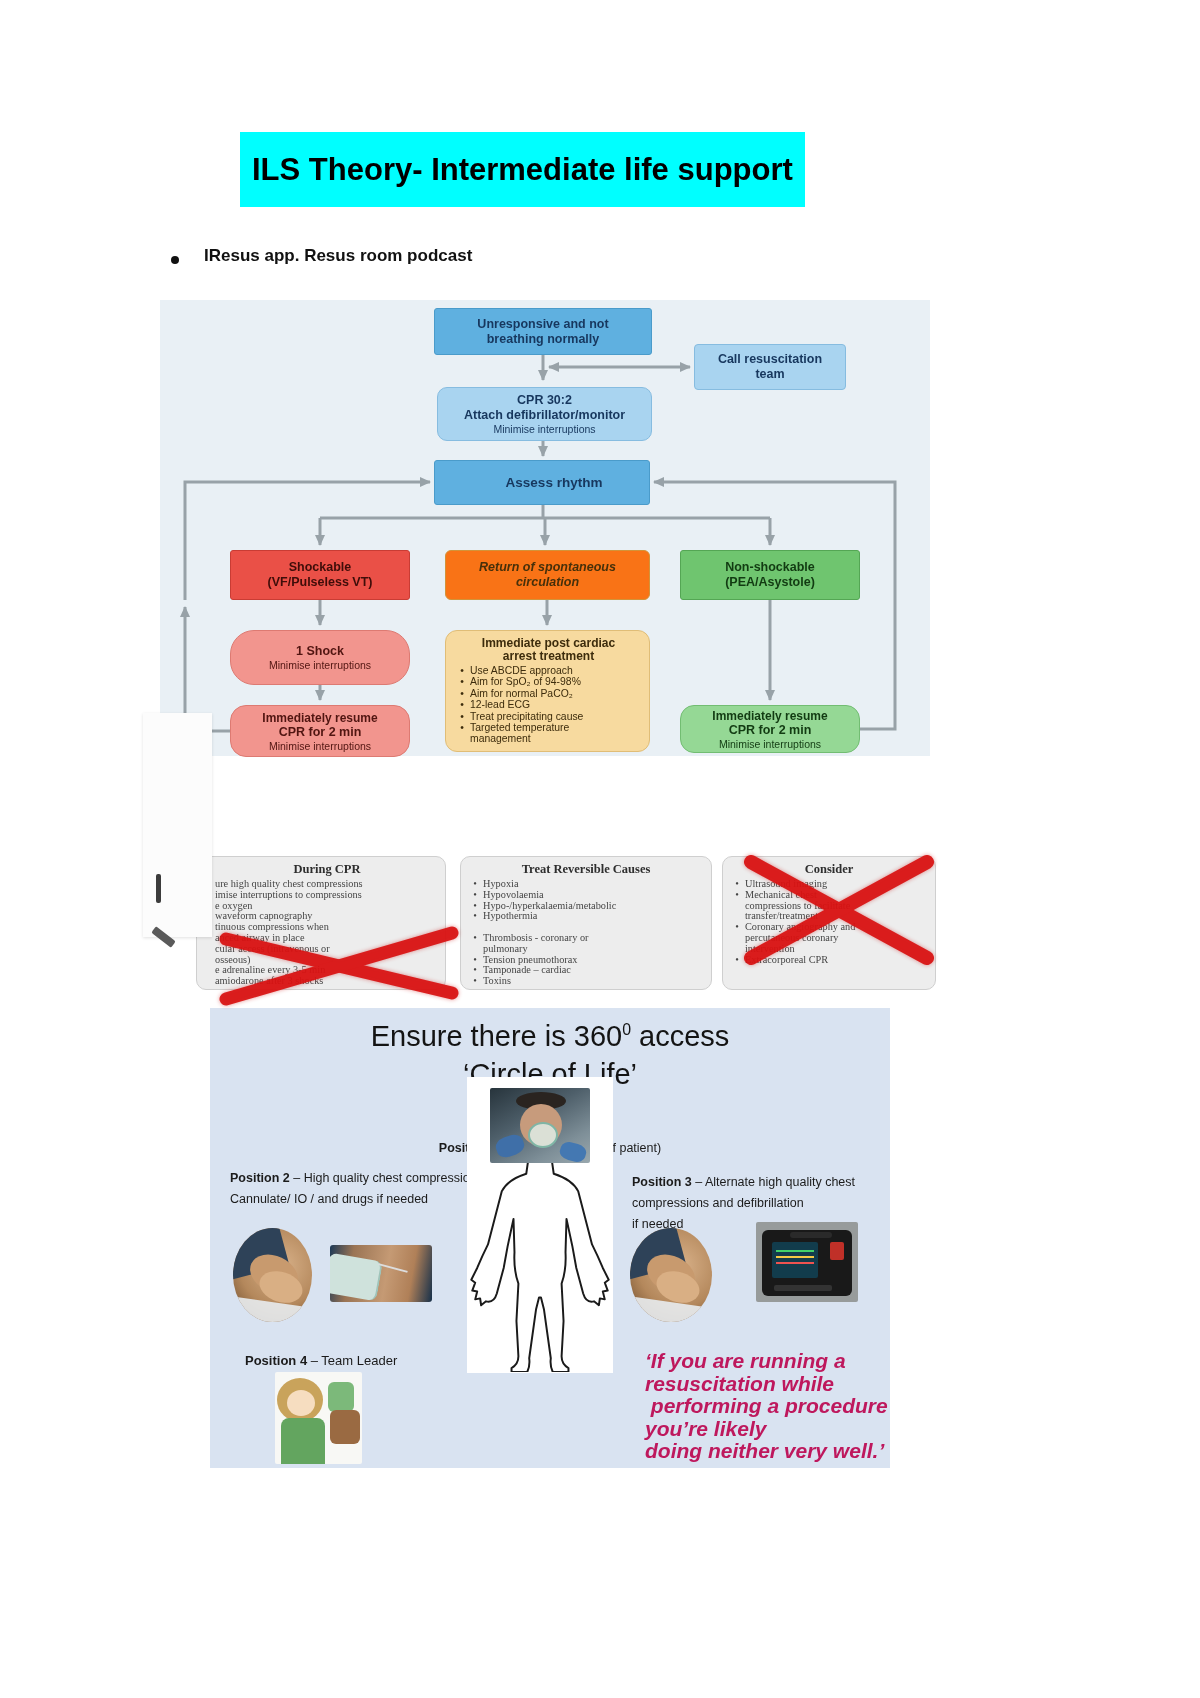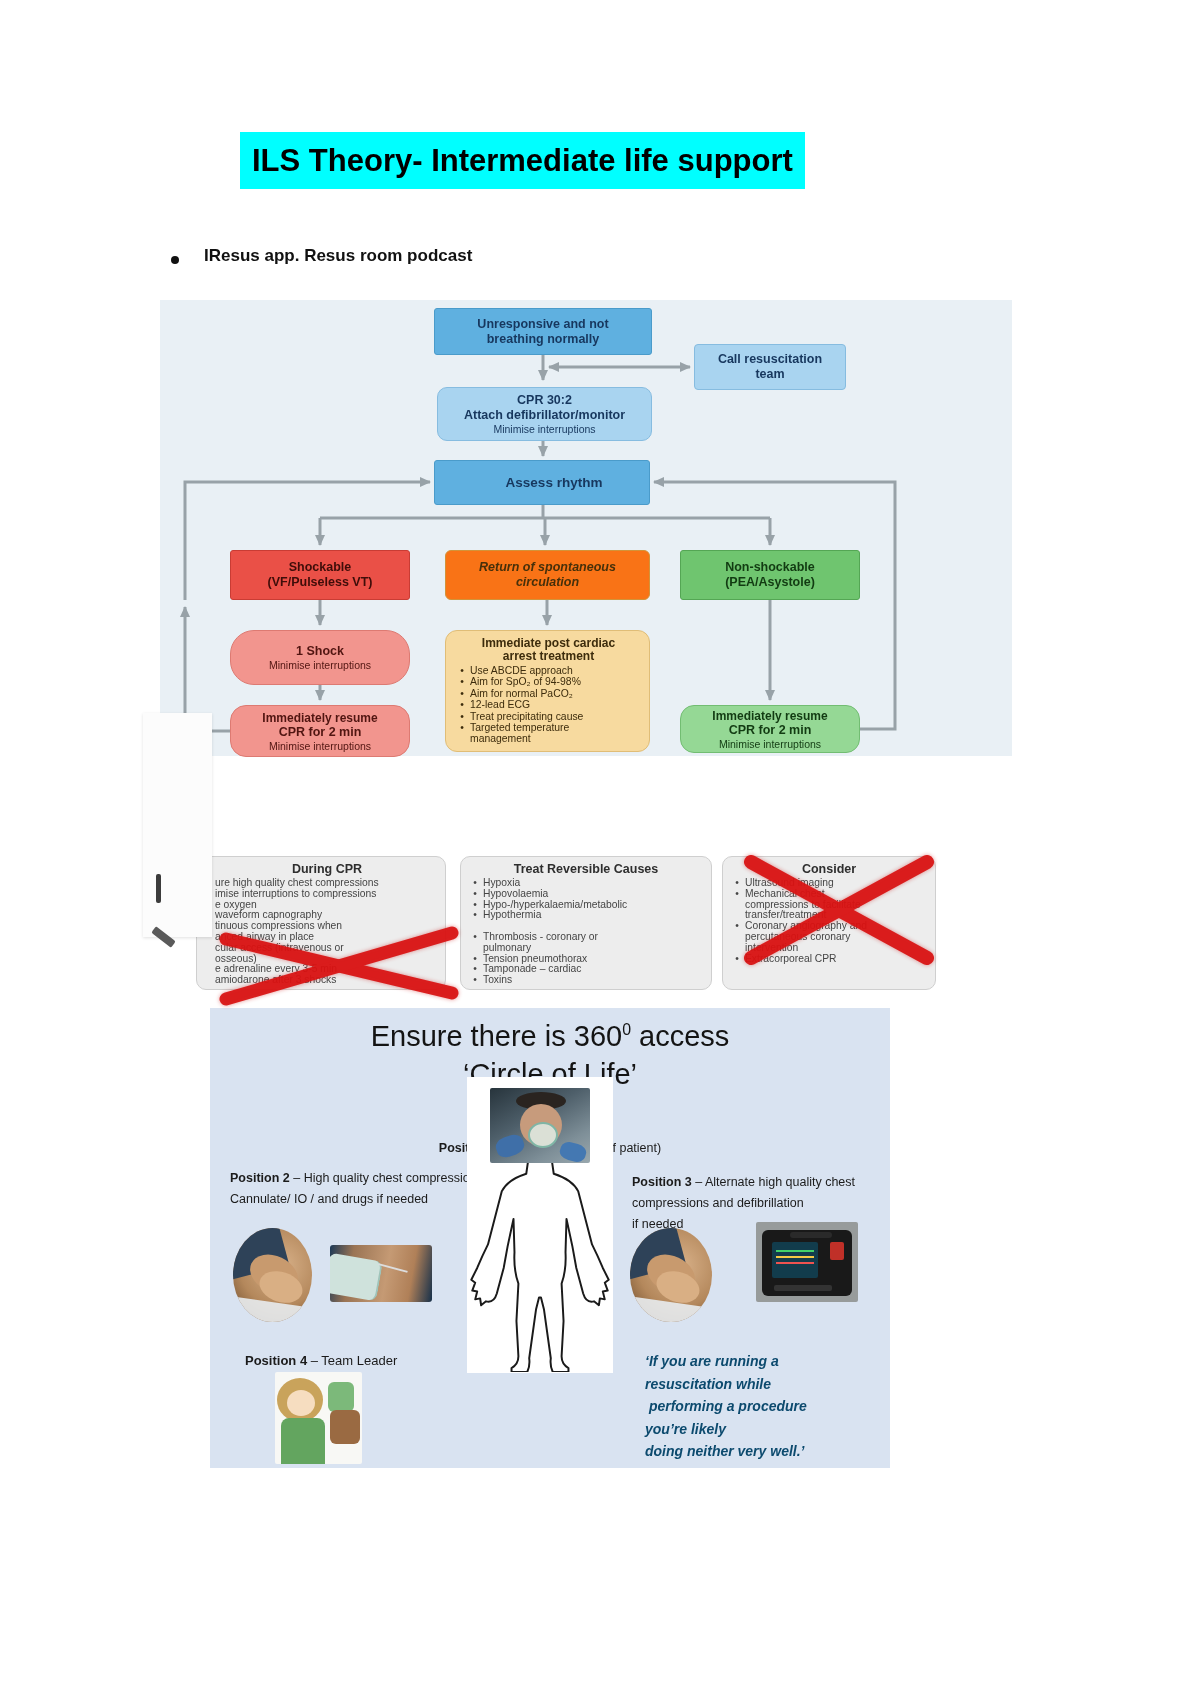--- a/index.html
+++ b/index.html
@@ -1,26 +1,26 @@
 <!DOCTYPE html>
 <html><head>
 <meta charset="utf-8">
 <style>
   html,body{margin:0;padding:0;background:#ffffff;}
   .page{position:relative;width:1200px;height:1698px;background:#ffffff;overflow:hidden;
         font-family:"Liberation Sans", sans-serif;color:#1a1a1a;}
 
   
   .title-hl{position:absolute;left:240px;top:132px;height:49px;line-height:49px;
-    background:#00ffff;color:#000;font-size:31px;font-weight:bold;padding:4px 12px;white-space:nowrap;}
+    background:#00ffff;color:#000;font-size:31px;font-weight:bold;padding:13px 12px;white-space:nowrap;}
   .bullet-dot{position:absolute;left:171px;top:256px;width:8px;height:8px;border-radius:50%;background:#111;}
   .bullet-text{position:absolute;left:204px;top:246px;font-size:17px;font-weight:bold;color:#111;}
 
   
-  .flow{position:absolute;left:160px;top:300px;width:852px;height:456px;background:#e9f0f5;}
+  .flow{position:absolute;left:160px;top:300px;width:770px;height:456px;background:#e9f0f5;}
   .flow svg.flow-arrows{position:absolute;left:0;top:0;}
   .fb{position:absolute;display:flex;flex-direction:column;justify-content:center;align-items:center;
       text-align:center;box-sizing:border-box;}
   .fb .l{font-size:12.5px;font-weight:bold;line-height:15px;}
   .fb .s{font-size:10.5px;font-weight:normal;line-height:12px;}
   .b-unresp{left:274px;top:8px;width:218px;height:47px;background:#5fb0e0;border:1px solid #4a9bca;border-radius:3px;color:#17375e;}
   .b-call{left:534px;top:44px;width:152px;height:46px;background:#a9d4f0;border:1px solid #86bce0;border-radius:4px;color:#17375e;}
   .b-cpr{left:277px;top:87px;width:215px;height:54px;background:#a9d4f0;border:1px solid #86bce0;border-radius:10px;color:#17375e;}
   .b-assess{left:274px;top:160px;width:216px;height:45px;background:#5fb0e0;border:1px solid #4a9bca;border-radius:3px;color:#17375e;padding-left:24px;}
   .b-assess .l{font-size:13.5px;}
@@ -39,21 +39,21 @@
 
   
   .overlay{position:absolute;left:143px;top:713px;width:69px;height:224px;background:#fcfcfc;
            box-shadow:0 1px 3px rgba(0,0,0,0.12);z-index:5;}
   .mk1{position:absolute;left:156px;top:874px;width:5px;height:29px;background:#3c3c3c;border-radius:2px;z-index:7;}
   .mk2{position:absolute;left:151px;top:933px;width:25px;height:8px;background:#5a5a5a;border-radius:2px;
        transform:rotate(38deg);z-index:7;}
 
   
   .gp{position:absolute;top:856px;height:134px;background:#ededed;border:1px solid #cfcfcf;border-radius:10px;
-      box-sizing:border-box;padding:5px 6px 0 6px;z-index:2;}
+      box-sizing:border-box;padding:5px 6px 0 6px;z-index:2;font-family:Liberation Serif, serif;}
   .gp-during{left:196px;width:250px;padding-left:18px;}
   .gp-rev{left:460px;width:252px;}
   .gp-cons{left:722px;width:214px;}
   .gp-title{font-size:12.5px;font-weight:bold;text-align:center;color:#2e2e2e;margin-bottom:2px;}
   .li-row{display:flex;line-height:10.8px;font-size:10.3px;color:#454545;min-height:10.8px;}
   .li-b{flex:none;width:16px;text-align:center;}
   .no-b .li-b{width:0;overflow:hidden;}
   .li-t{white-space:pre;}
 
   
@@ -66,21 +66,21 @@
   .s-title{position:absolute;left:0;top:12px;width:100%;text-align:center;font-size:29px;color:#141414;}
   .s-title .sup{vertical-align:super;font-size:55%;}
   .s-sub{position:absolute;left:0;top:50px;width:100%;text-align:center;font-size:29px;color:#141414;}
   .s-pos{font-size:12.5px;color:#1b1b1b;line-height:21px;}
   .s-pos b{font-weight:bold;}
   .s-pos1{position:absolute;left:0;top:130px;width:100%;text-align:center;}
   .s-pos2{position:absolute;left:20px;top:160px;}
   .s-pos3{position:absolute;left:422px;top:164px;}
   .s-pos4{position:absolute;left:35px;top:342px;font-size:13px;}
   .s-quote{position:absolute;left:435px;top:342px;width:240px;}
-  .s-quote .li-row{font-size:14px;line-height:22.5px;color:#0c4a6e;font-weight:bold;font-style:italic;}
+  .s-quote .li-row{font-size:21px;line-height:22.5px;color:#be185d;font-weight:bold;font-style:italic;}
   .s-quote .li-b{width:0;overflow:hidden;}
 
   
   .bodybg{position:absolute;left:257px;top:69px;width:146px;height:296px;background:#ffffff;}
   .bodysvg{position:absolute;left:257px;top:152px;}
   .airway{position:absolute;left:280px;top:80px;width:100px;height:75px;overflow:hidden;border-radius:2px;
           background:linear-gradient(150deg,#27343c,#4e5f6a 40%,#7e8f98 75%,#9aa8ae);}
   .aw-hair{position:absolute;left:26px;top:4px;width:50px;height:18px;border-radius:50%;background:#2a2420;}
   .aw-face{position:absolute;left:30px;top:16px;width:42px;height:42px;border-radius:50%;background:#c79b7c;}
   .aw-mask{position:absolute;left:38px;top:34px;width:30px;height:26px;border-radius:50%;

